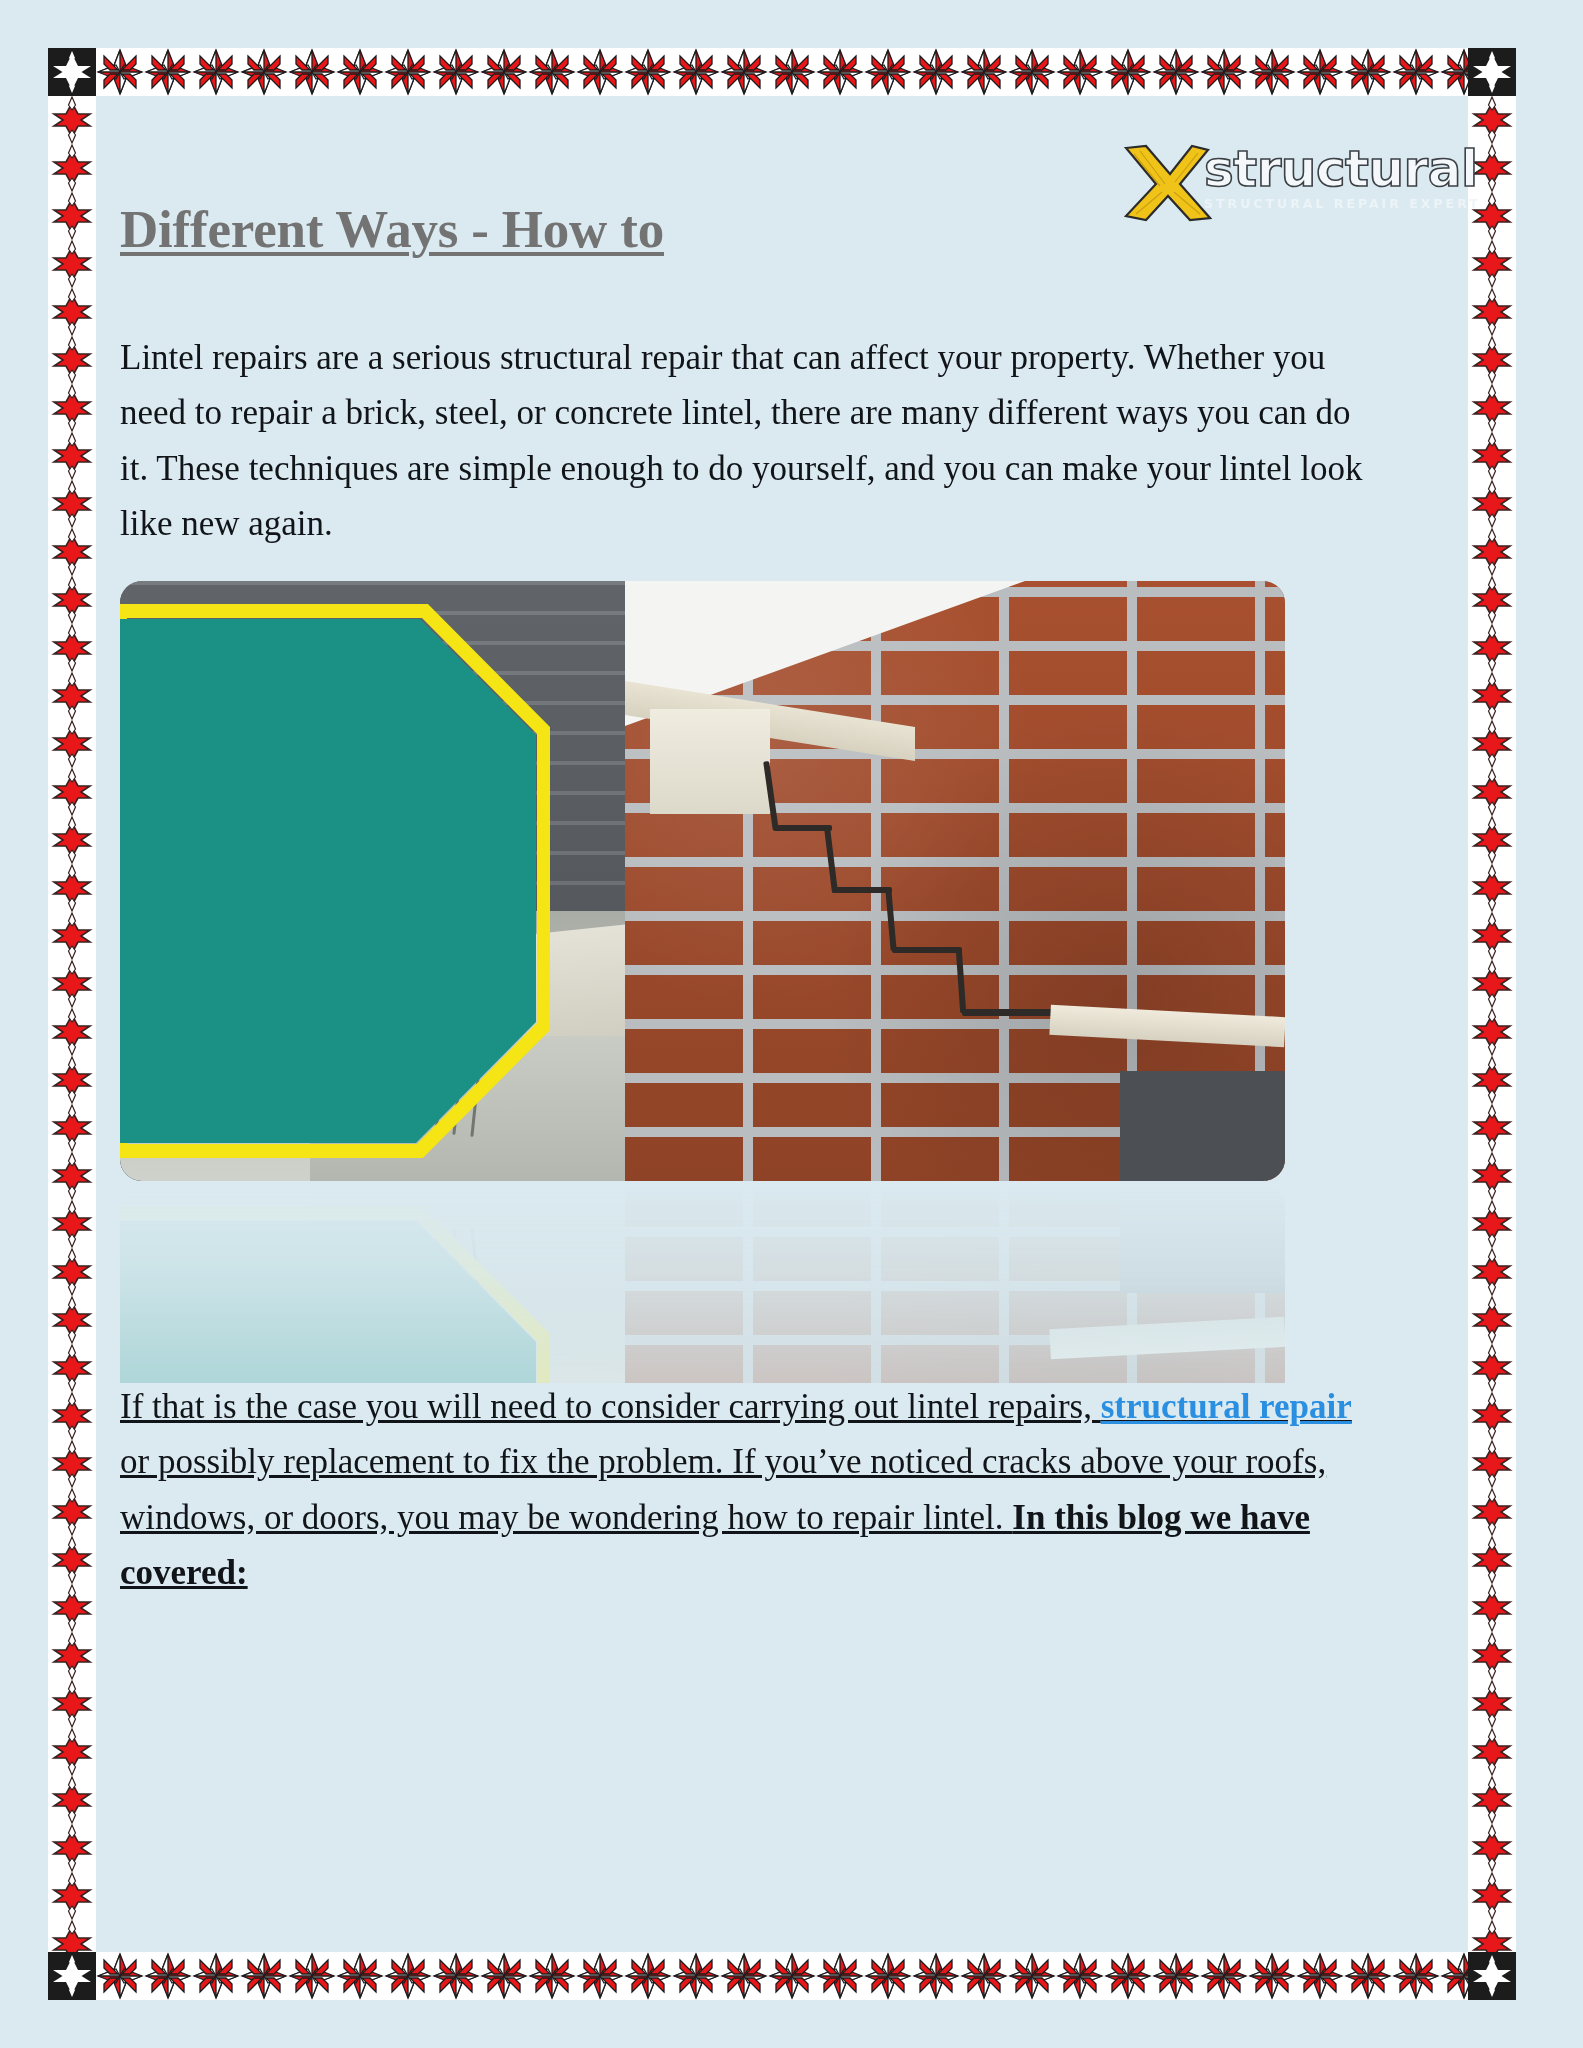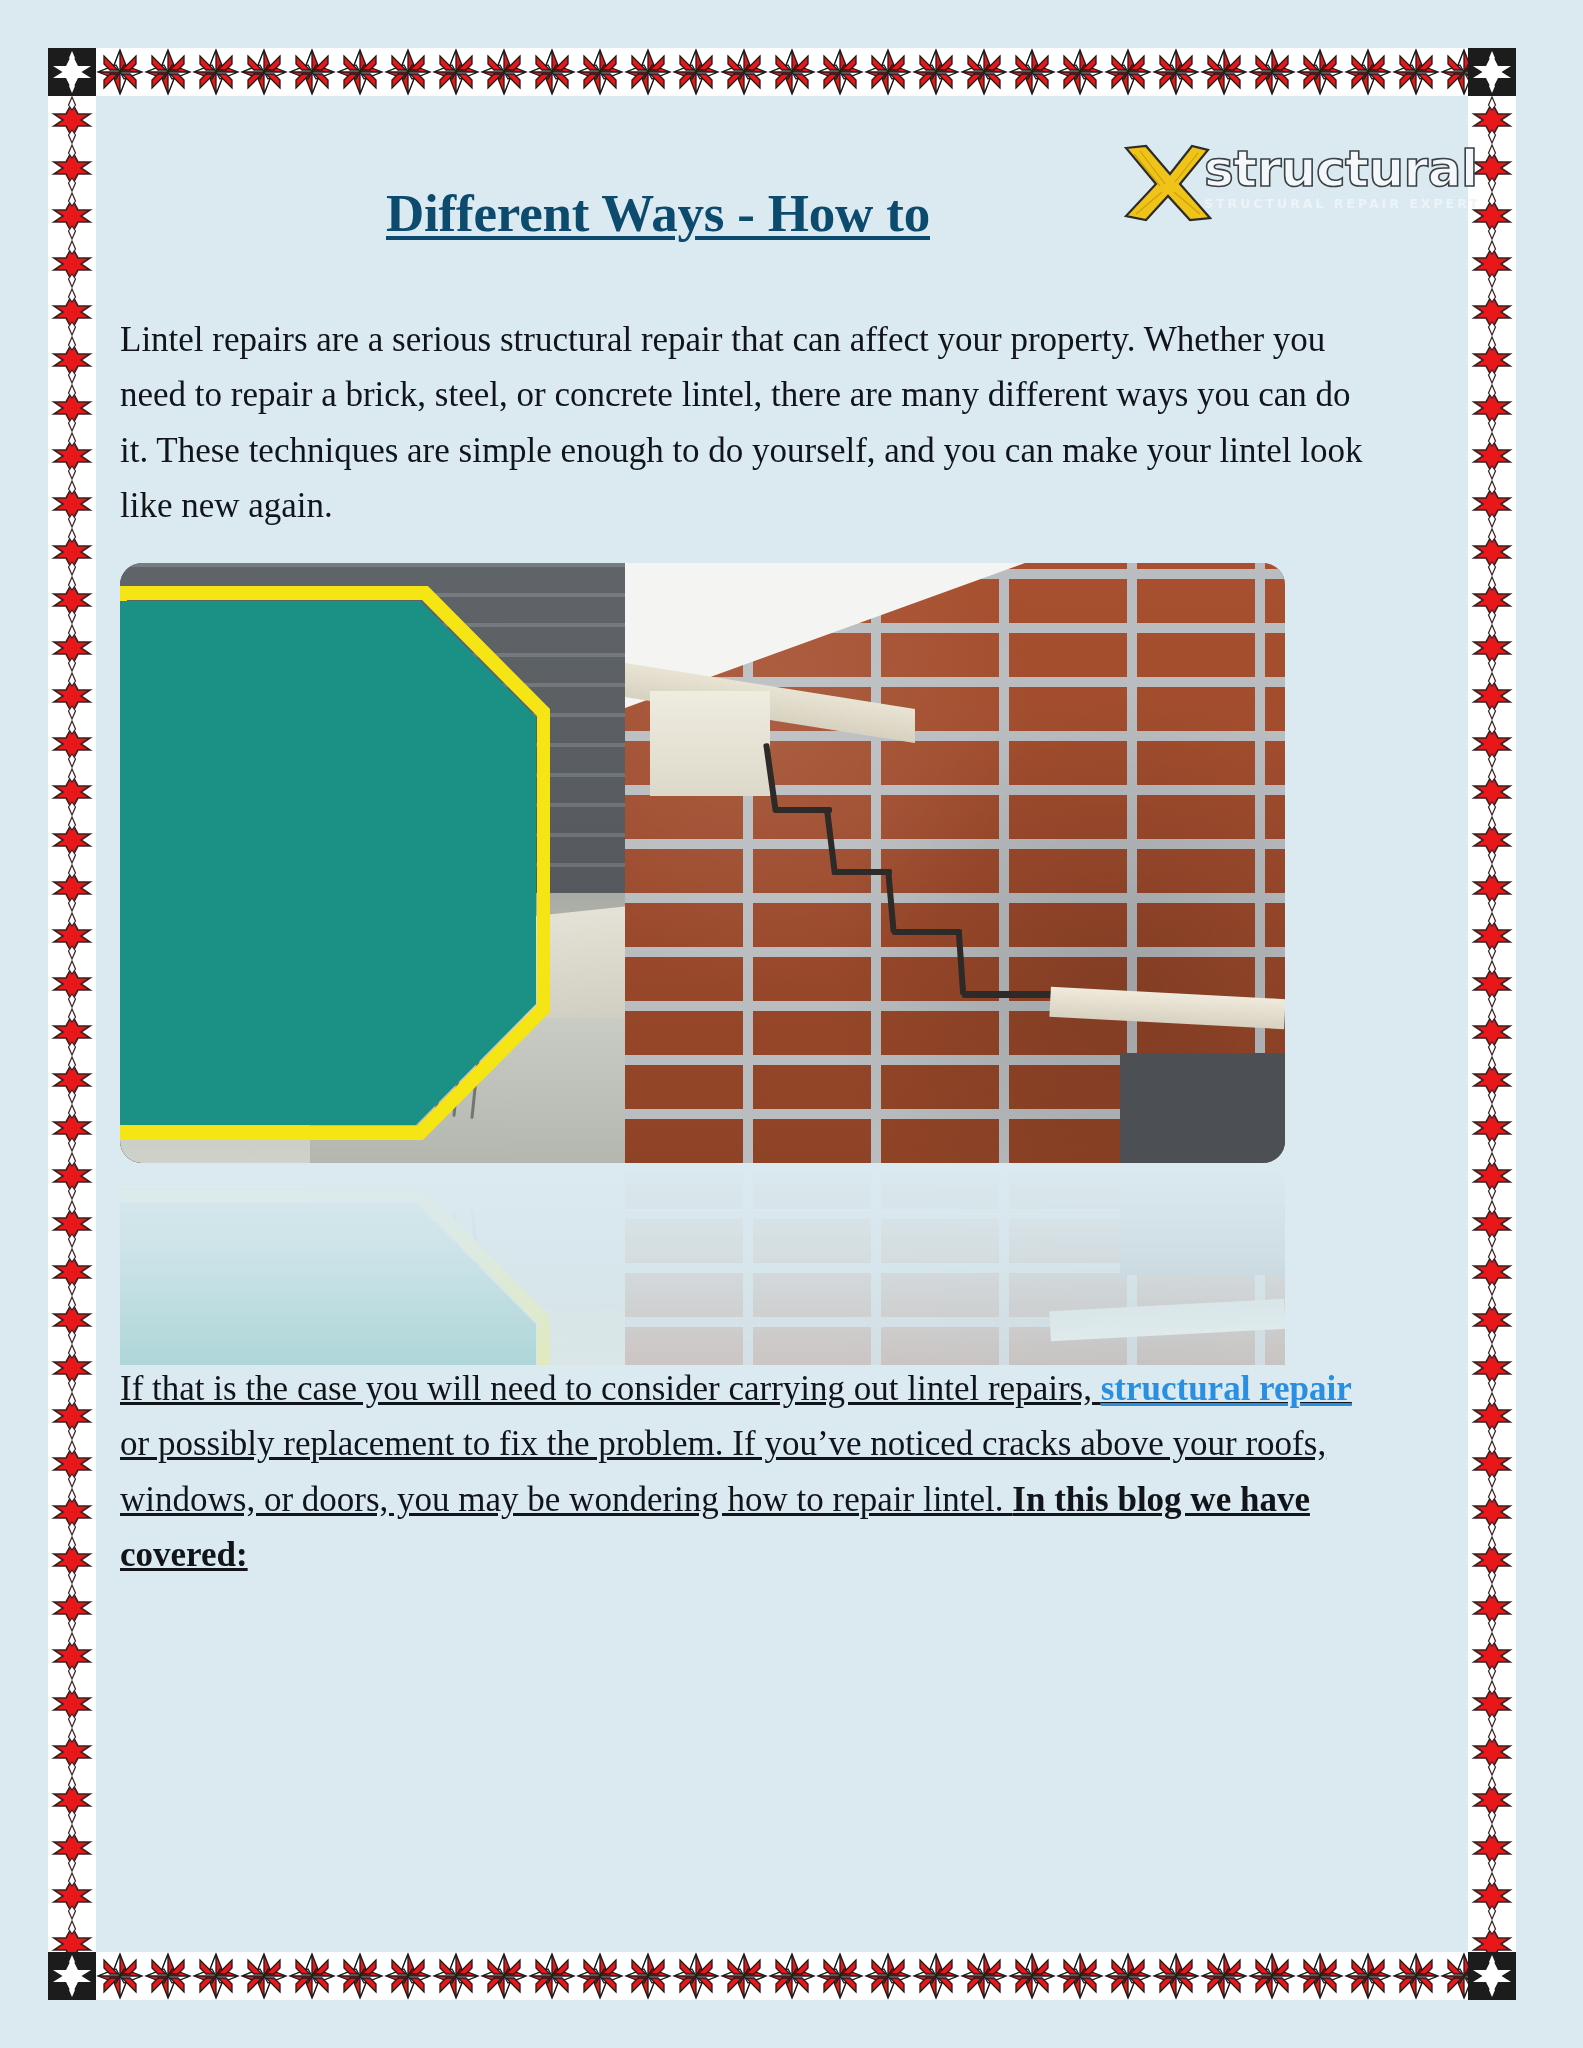--- a/index.html
+++ b/index.html
@@ -95,28 +95,28 @@
     height: 1840px;
   }
 
   .header-row {
     position: relative;
     height: 190px;
   }
   .doc-title {
     position: absolute;
     left: 0;
-    top: 36px;
+    top: 52px;
     width: 810px;
-    text-align: right;
+    text-align: left;
     font-family: "Liberation Serif", serif;
     font-weight: bold;
     font-size: 53px;
     line-height: 1.42;
-    color: #0c4a6e;
+    color: #737373;
     letter-spacing: -0.2px;
   }
   .doc-title span {
     text-decoration: underline;
     text-decoration-thickness: 4px;
     text-underline-offset: 5px;
   }
 
   
   .logo {
@@ -159,21 +159,21 @@
   }
 
   .body-para {
     font-family: "Liberation Serif", serif;
     font-size: 35px;
     line-height: 1.58;
     color: #111418;
     margin: 0;
     width: 1245px;
   }
-  .para-top { margin-top: 18px; }
+  .para-top { margin-top: 36px; }
   .para-bottom { margin-top: 0; text-decoration: underline; }
   .body-para a, .inline-link {
     color: #2a8fe0;
     font-weight: bold;
     text-decoration: underline;
     text-decoration-thickness: 3px;
     text-underline-offset: 3px;
   }
   .bold { font-weight: bold; }
 

